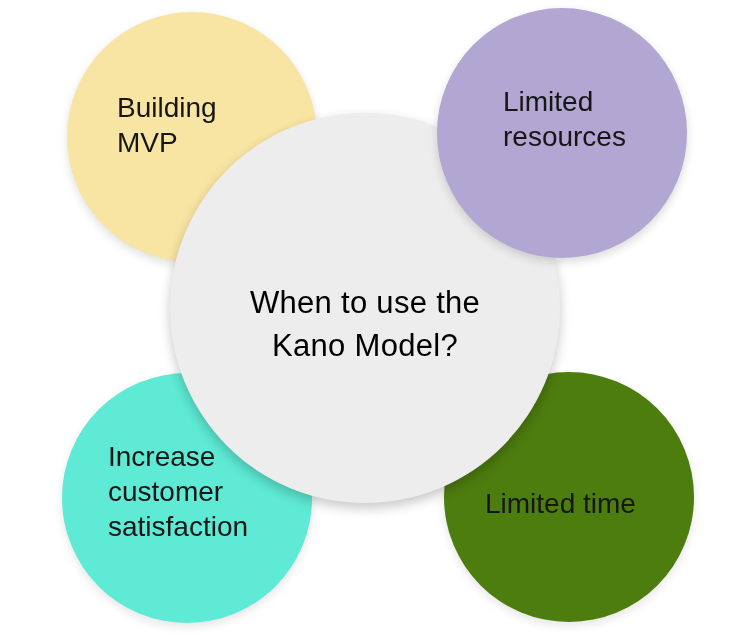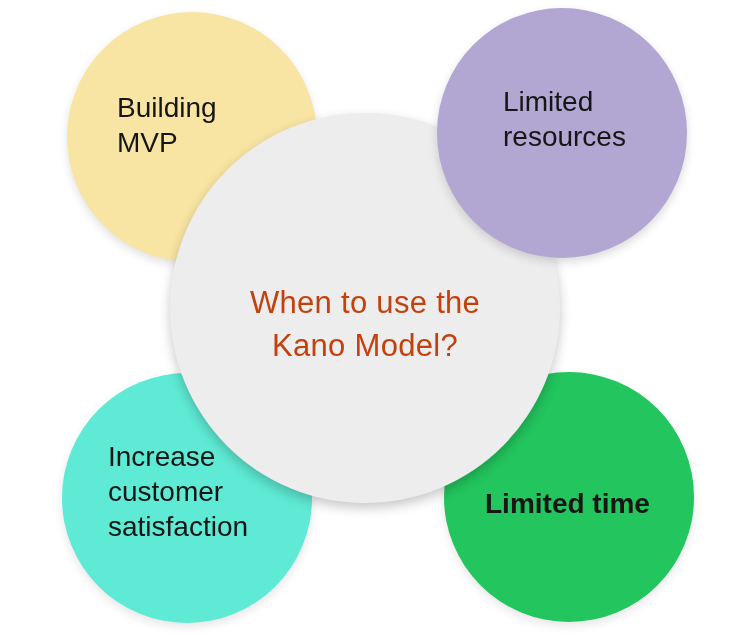--- a/index.html
+++ b/index.html
@@ -52,21 +52,21 @@
   }
   .center-label {
     position: absolute;
     left: 0;
     top: 168px;
     width: 100%;
     text-align: center;
     font-size: 31px;
     line-height: 43px;
     letter-spacing: 0.3px;
-    color: #c2410c;
+    color: #000000;
     white-space: pre-line;
   }
 </style>
 </head>
 <body>
 
 <div class="diagram">
 
   <div class="bubble b-resources" style="background: rgb(177, 167, 210);">
     <div class="bubble-label">Limited
@@ -77,21 +77,21 @@
     <div class="bubble-label">Building
 MVP</div>
   </div>
 
   <div class="bubble b-customer" style="background: #5eead4;">
     <div class="bubble-label">Increase
 customer
 satisfaction</div>
   </div>
 
-  <div class="bubble b-time" style="background: #22c55e; font-weight: bold;">
+  <div class="bubble b-time" style="background: #4d7c0f;">
     <div class="bubble-label">Limited time</div>
   </div>
 
   <div class="center-circle" style="background: rgb(237, 237, 237);">
     <div class="center-label">When to use the
 Kano Model?</div>
   </div>
 
 </div>
 

